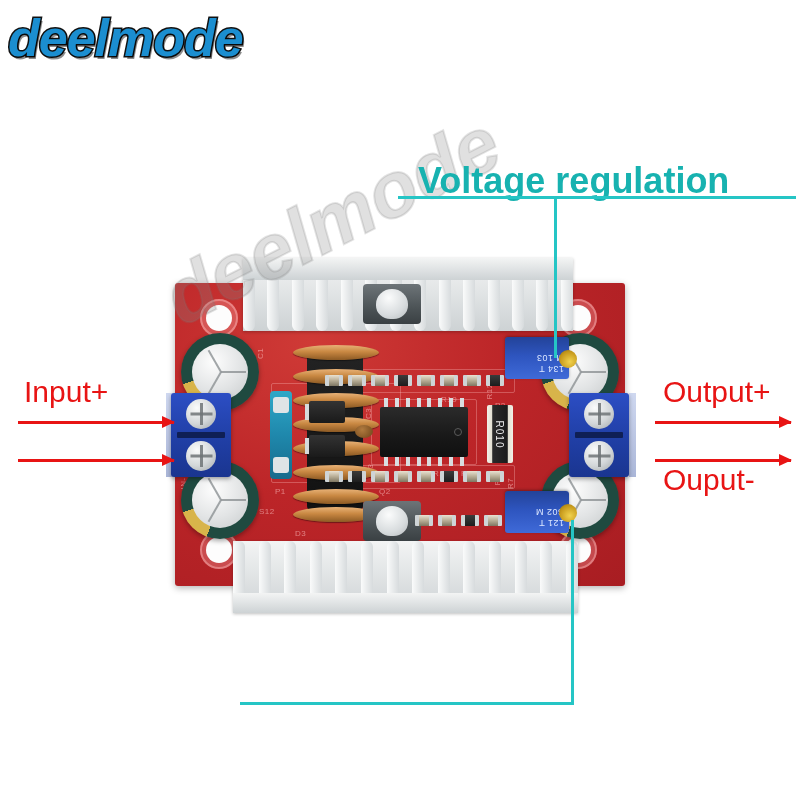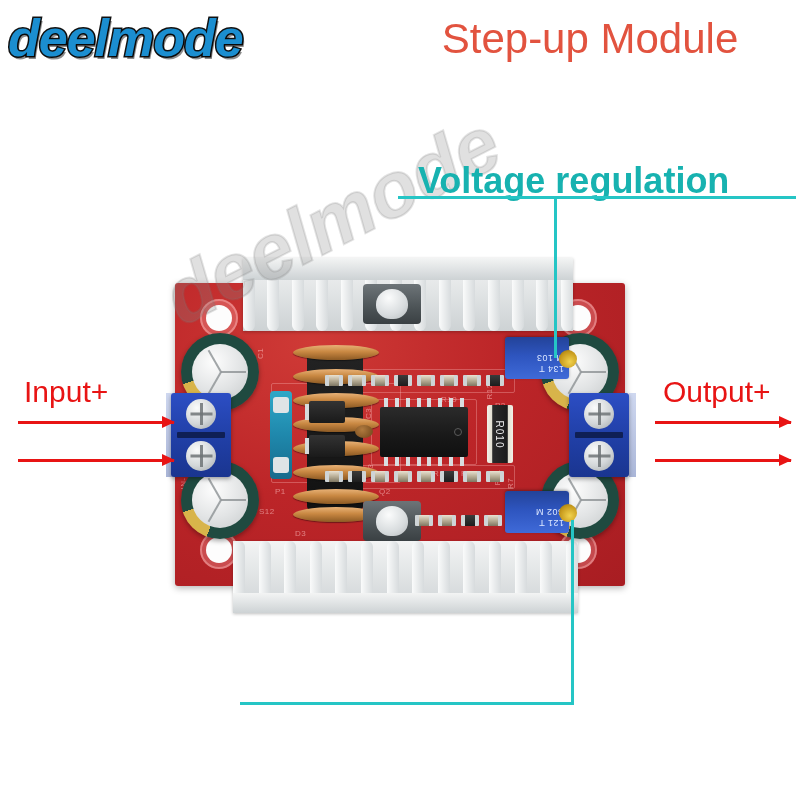--- a/index.html
+++ b/index.html
@@ -313,21 +313,20 @@
   }
 </style>
 </head>
 <body>
 
 <div class="stage">
 
   <div class="logo">deelmode</div>
 
   <div class="headline">
-    <span class="l2">Step-up Module</span>
   </div>
 
 
   <div class="board">
 
     <div class="silk-ring" style="left:25px;top:16px;width:38px;height:38px;"></div>
     <div class="silk-ring" style="left:384px;top:16px;width:38px;height:38px;"></div>
     <div class="silk-ring" style="left:25px;top:248px;width:38px;height:38px;"></div>
     <div class="silk-ring" style="left:384px;top:248px;width:38px;height:38px;"></div>
 
@@ -536,19 +535,20 @@
 
   <div class="callout-label" id="volt-label">Voltage regulation</div>
   <div class="cy-h" id="volt-underline"></div>
   <div class="cy-v" id="volt-drop"></div>
 
   <div class="cy-h" id="curr-underline"></div>
   <div class="cy-v" id="curr-riser"></div>
 
   <div class="io-label" id="in-plus">Input+</div>
   <div class="io-label" id="out-plus">Output+</div>
+  <div class="io-label" id="out-minus">Ouput-</div>
 
   <div class="arrow" id="arr-in1"></div>
   <div class="arrow" id="arr-in2"></div>
   <div class="arrow" id="arr-out1"></div>
   <div class="arrow" id="arr-out2"></div>
 
 </div>
 
 </body></html>

